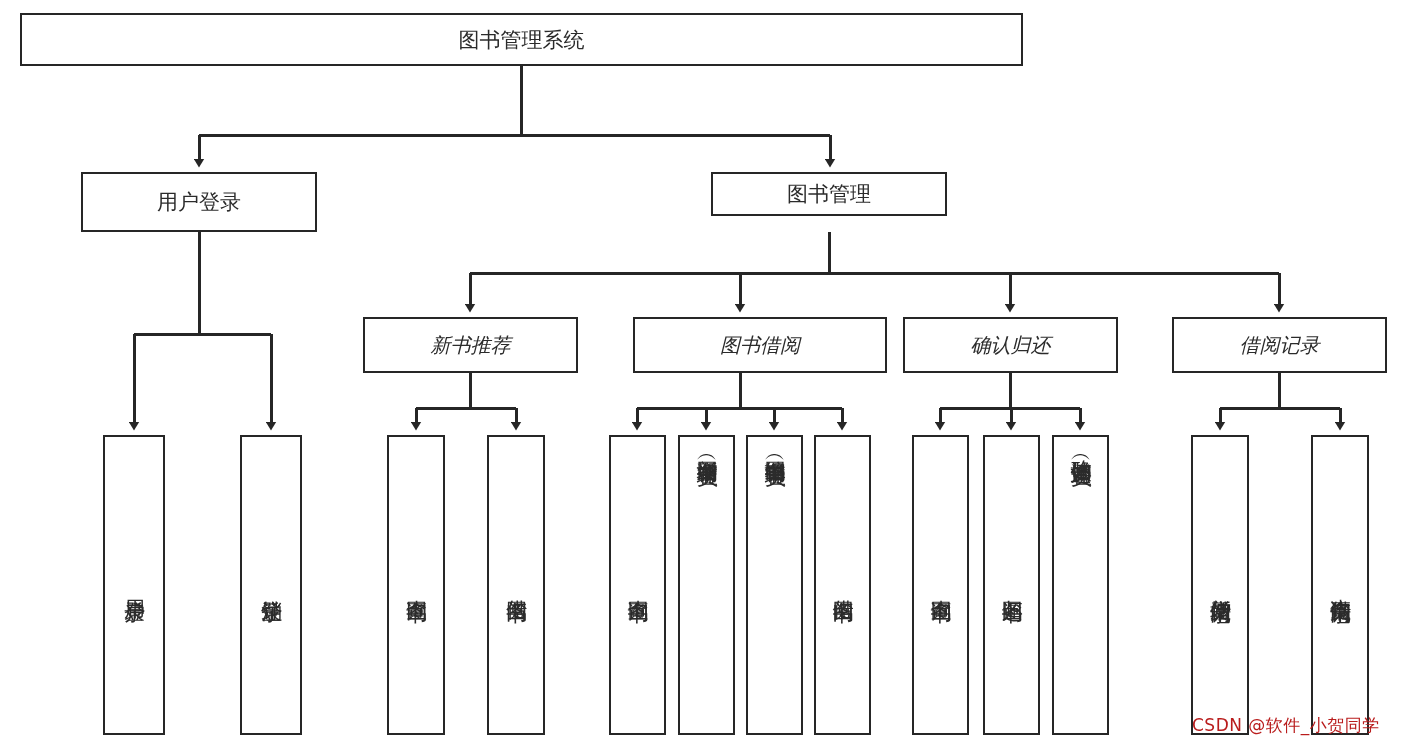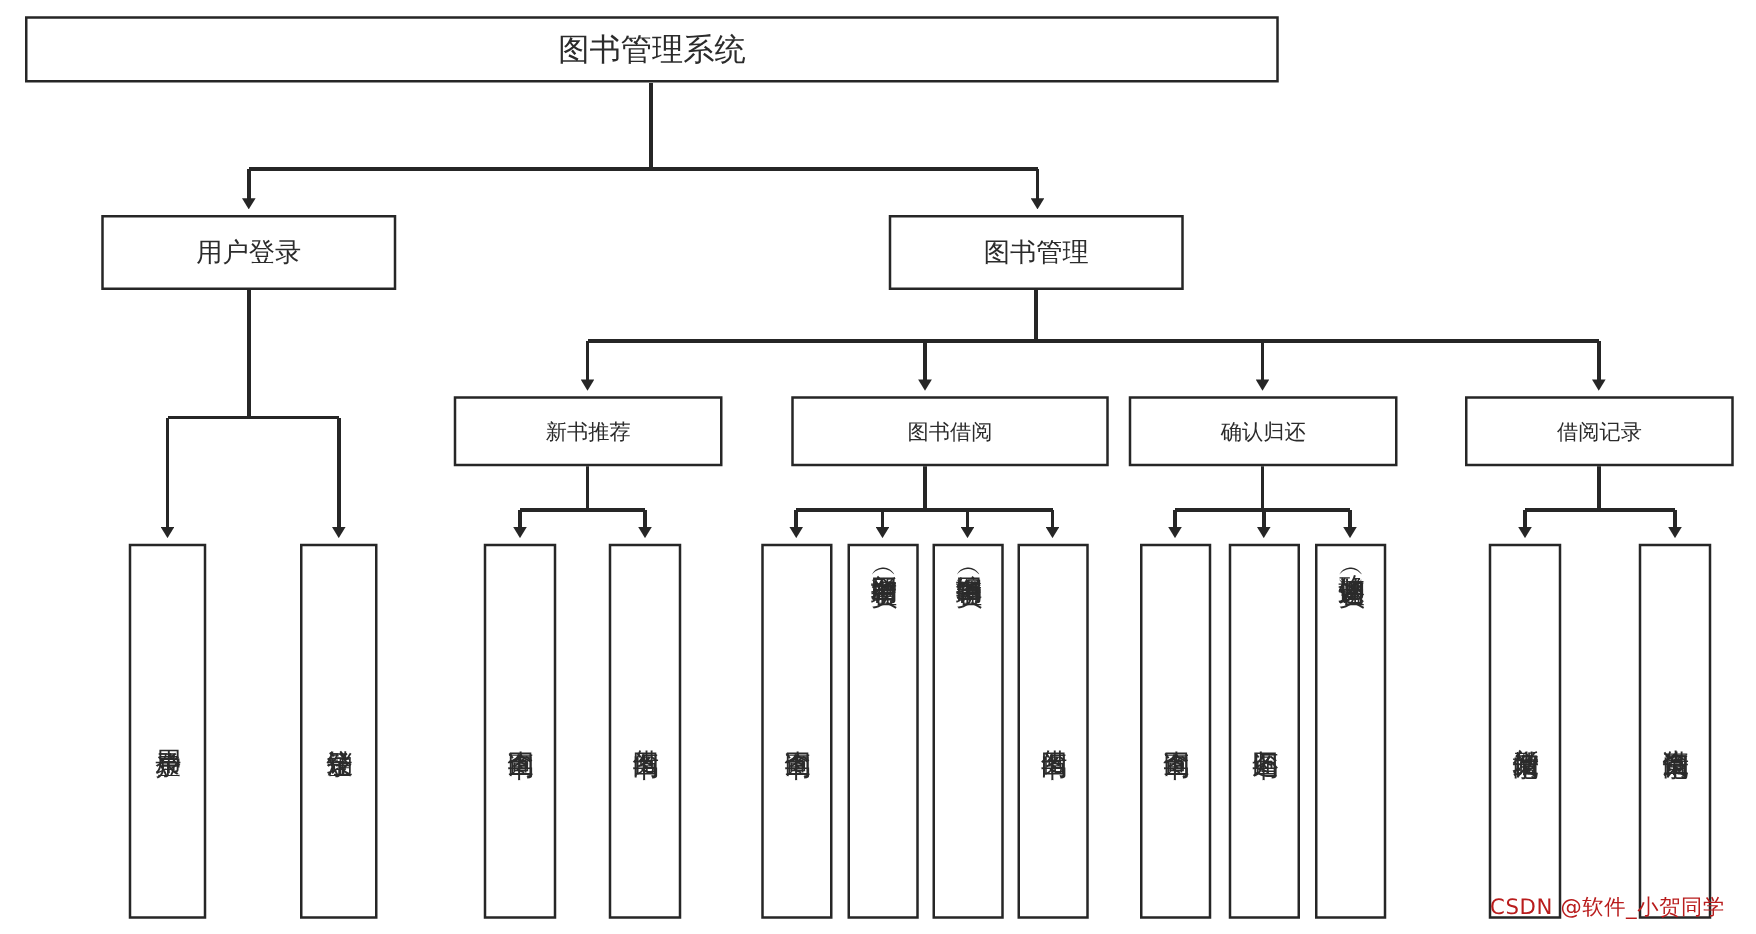--- a/index.html
+++ b/index.html
@@ -28,27 +28,28 @@
     position: absolute;
     box-sizing: border-box;
     border: 2px solid #262626;
     background: #ffffff;
     display: flex;
     align-items: center;
     justify-content: center;
     color: #2b2b2b;
   }
   .node-box.root {
-    font-size: 25px;
+    font-size: 21px;
   }
   .node-box.level2 {
     font-size: 21px;
   }
   .node-box.level3 {
-    font-size: 17px;
+    font-size: 20px;
+    font-style: italic;
   }
   .node-box.leaf {
     align-items: center;
     justify-content: center;
     padding: 6px 0;
   }
   .leaf-text {
     writing-mode: vertical-rl;
     text-orientation: upright;
     font-size: 21px;
@@ -120,21 +121,21 @@
     </g>
   </svg>
 
   <div class="node-box root" style="left:20px; top:13px; width:1003px; height:53px;">
     <span>图书管理系统</span>
   </div>
 
   <div class="node-box level2" style="left:81px; top:172px; width:236px; height:60px;">
     <span>用户登录</span>
   </div>
-  <div class="node-box level2" style="left:711px; top:172px; width:236px; height:60px;">
+  <div class="node-box level2" style="left:711px; top:172px; width:236px; height:44px;">
     <span>图书管理</span>
   </div>
 
   <div class="node-box level3" style="left:363px; top:317px; width:215px; height:56px;">
     <span>新书推荐</span>
   </div>
   <div class="node-box level3" style="left:633px; top:317px; width:254px; height:56px;">
     <span>图书借阅</span>
   </div>
   <div class="node-box level3" style="left:903px; top:317px; width:215px; height:56px;">

